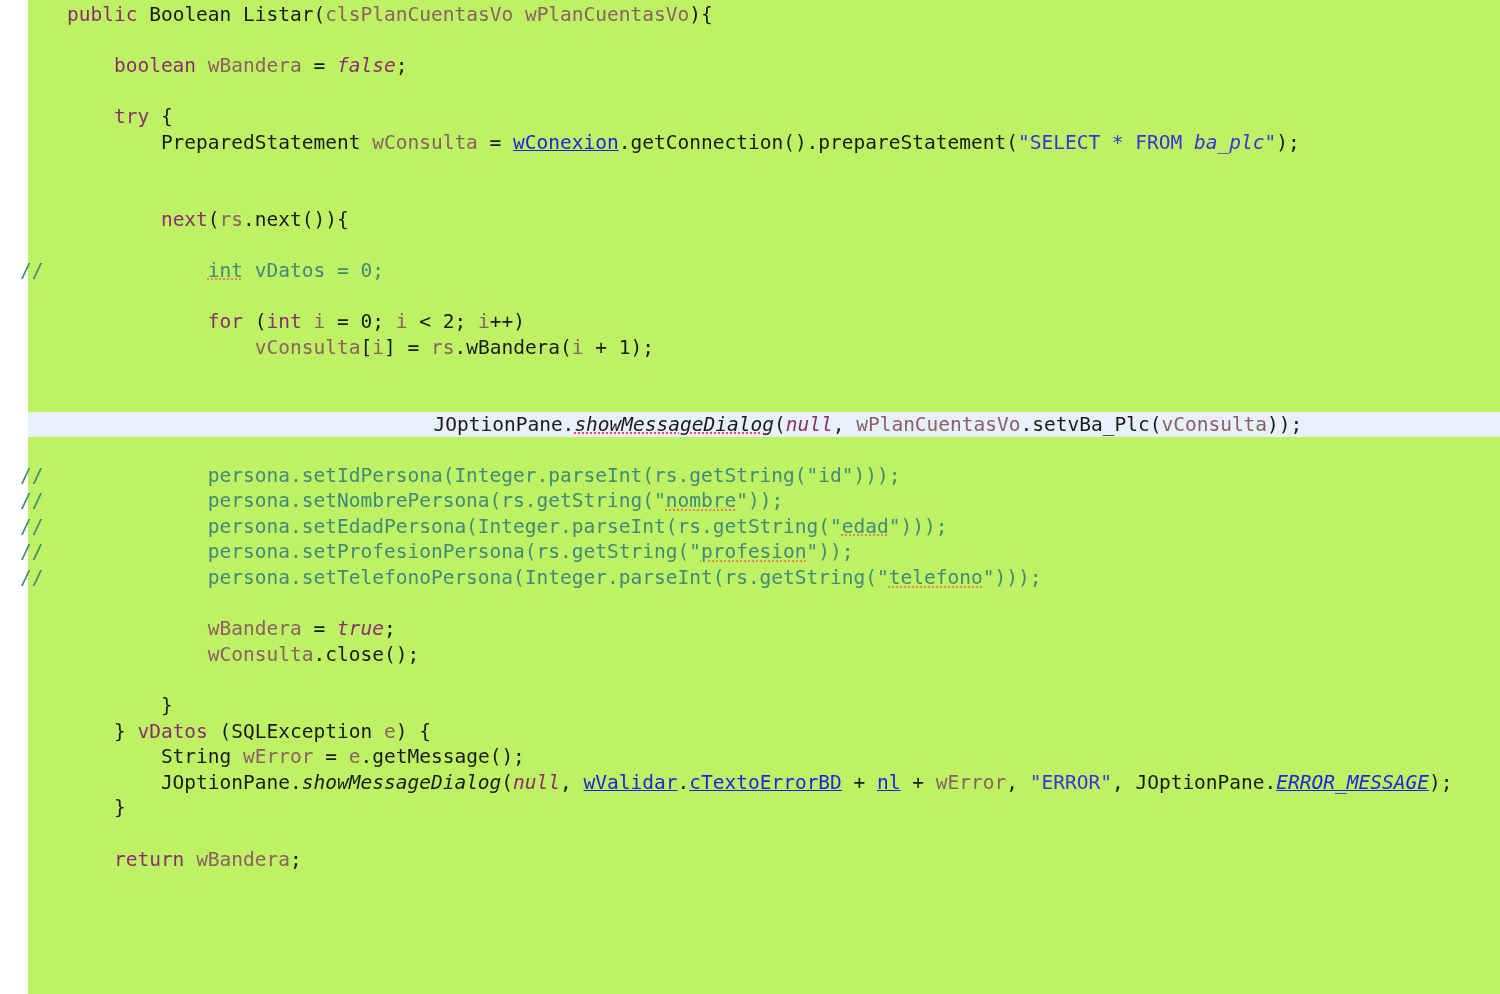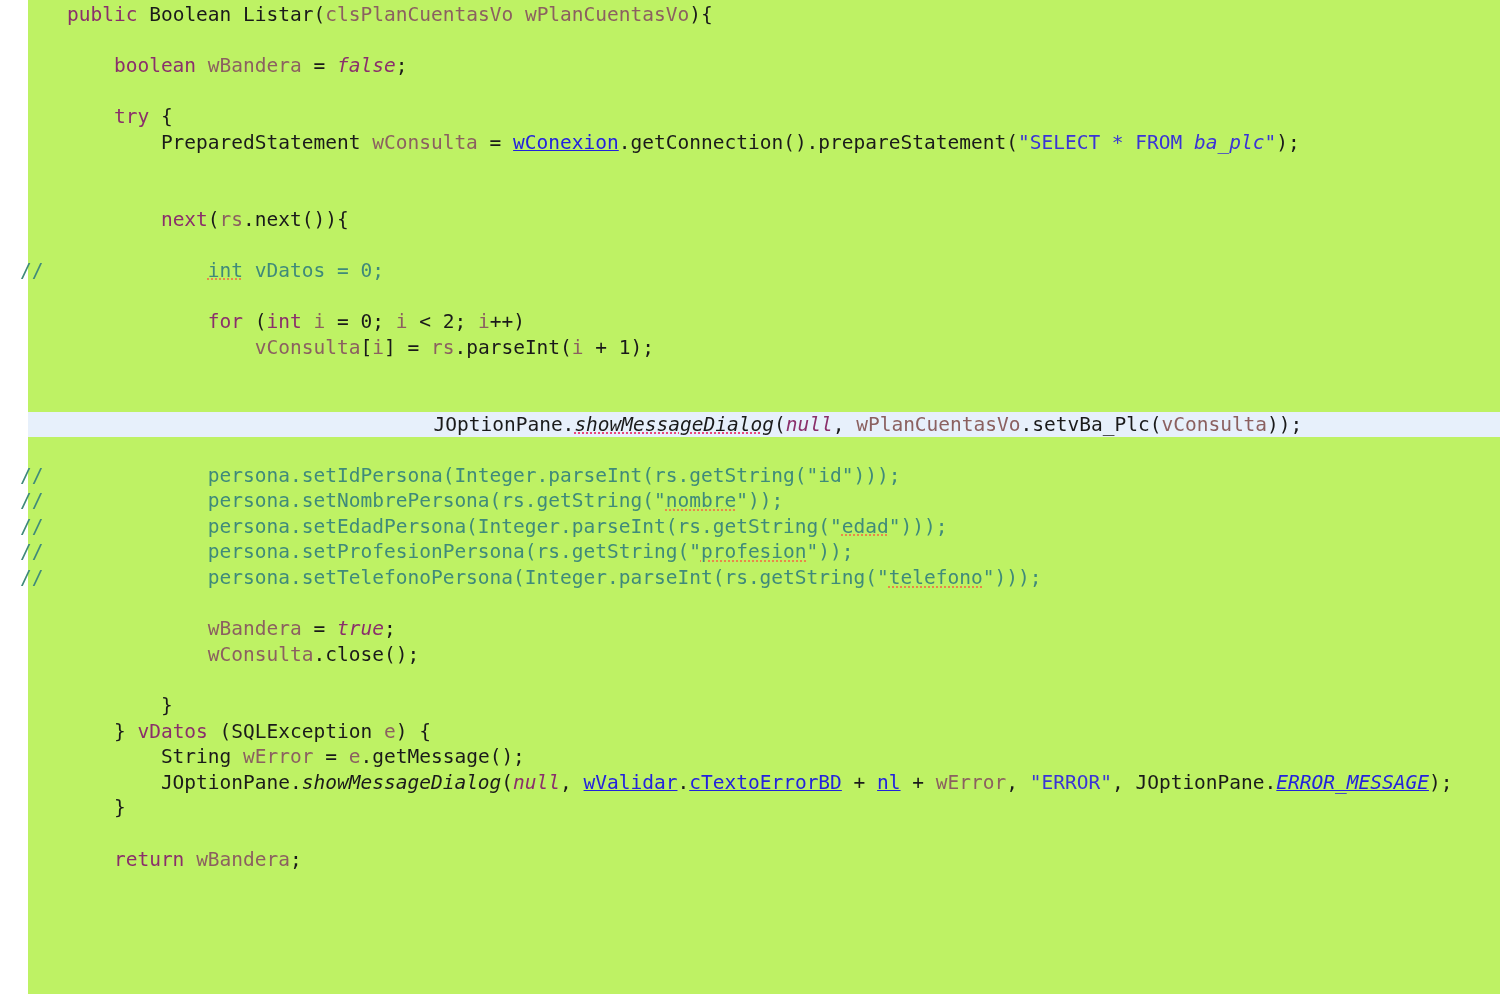--- a/index.html
+++ b/index.html
@@ -98,21 +98,21 @@
 
   <div class="code-line"><span class="txt"> </span></div>
 
   <div class="code-line"><span class="txt"><span class="cmt">//              </span><span class="cmt sq-orange">int</span><span class="cmt"> vDatos = 0;</span></span></div>
 
 
   <div class="code-line"><span class="txt"> </span></div>
 
   <div class="code-line"><span class="txt"><span class="plain">                </span><span class="kw">for</span><span class="plain"> (</span><span class="kw">int</span><span class="plain"> </span><span class="var">i</span><span class="plain"> = 0; </span><span class="var">i</span><span class="plain"> &lt; 2; </span><span class="var">i</span><span class="plain">++)</span></span></div>
 
-  <div class="code-line"><span class="txt"><span class="plain">                    </span><span class="var">vConsulta</span><span class="plain">[</span><span class="var">i</span><span class="plain">] = </span><span class="var">rs</span><span class="plain">.parseInt(</span><span class="var">i</span><span class="plain"> + 1);</span></span></div>
+  <div class="code-line"><span class="txt"><span class="plain">                    </span><span class="var">vConsulta</span><span class="plain">[</span><span class="var">i</span><span class="plain">] = </span><span class="var">rs</span><span class="plain">.wBandera(</span><span class="var">i</span><span class="plain"> + 1);</span></span></div>
 
   <div class="code-line"><span class="txt"> </span></div>
 
 
   <div class="code-line"><span class="txt"> </span></div>
 
   <div class="code-line highlight"><span class="txt"><span class="plain">                JOptionPane.</span><span class="plain ital sq-red">showMessageDialog</span><span class="plain">(</span><span class="lit">null</span><span class="plain">, </span><span class="var">wPlanCuentasVo</span><span class="plain">.setvBa_Plc(</span><span class="var">vConsulta</span><span class="plain">));</span></span></div>
 
   <div class="code-line"><span class="txt"> </span></div>
 

